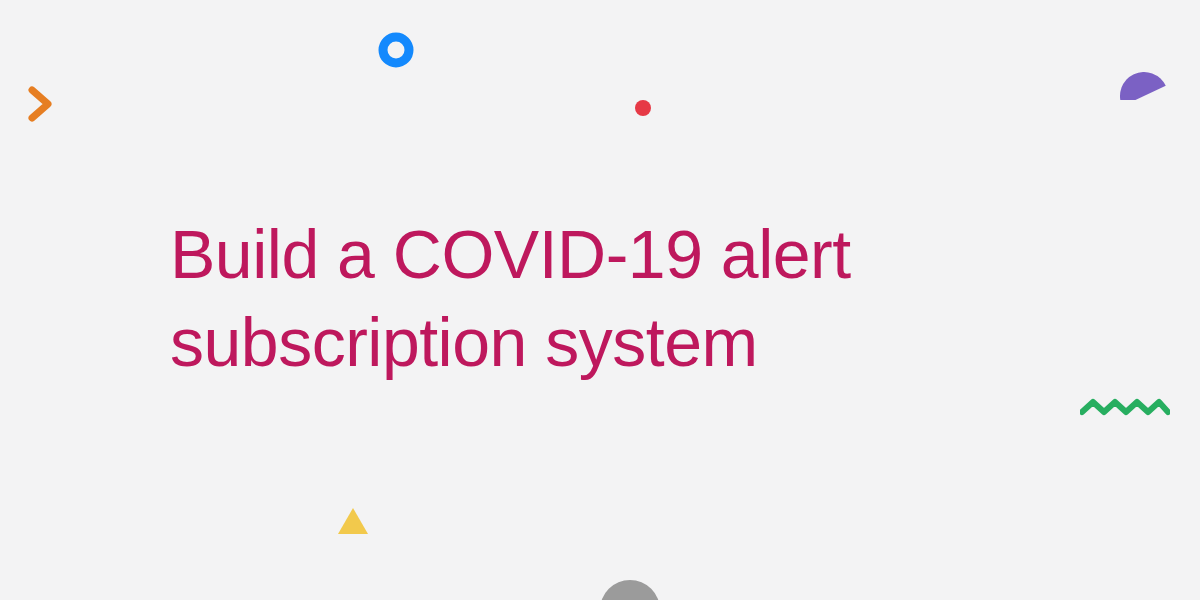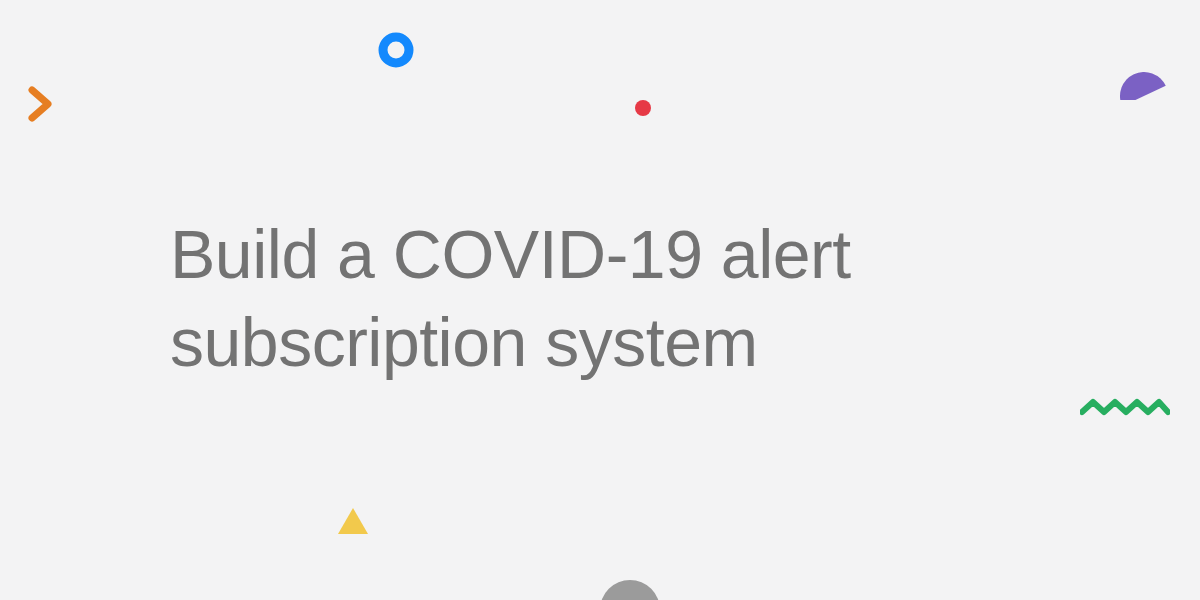--- a/index.html
+++ b/index.html
@@ -10,21 +10,21 @@
       position: relative;
       overflow: hidden;
       font-family: -apple-system, BlinkMacSystemFont, "Segoe UI", sans-serif;
     }
     .title {
       position: absolute;
       left: 170px;
       top: 210px;
       font-size: 68px;
       line-height: 1.3;
-      color: #737373;
+      color: #be185d;
       font-weight: 400;
       letter-spacing: -0.5px;
     }
     .shape { position: absolute; }
     .chevron {
       left: 28px;
       top: 86px;
     }
     .circle-ring {
       left: 376px;

